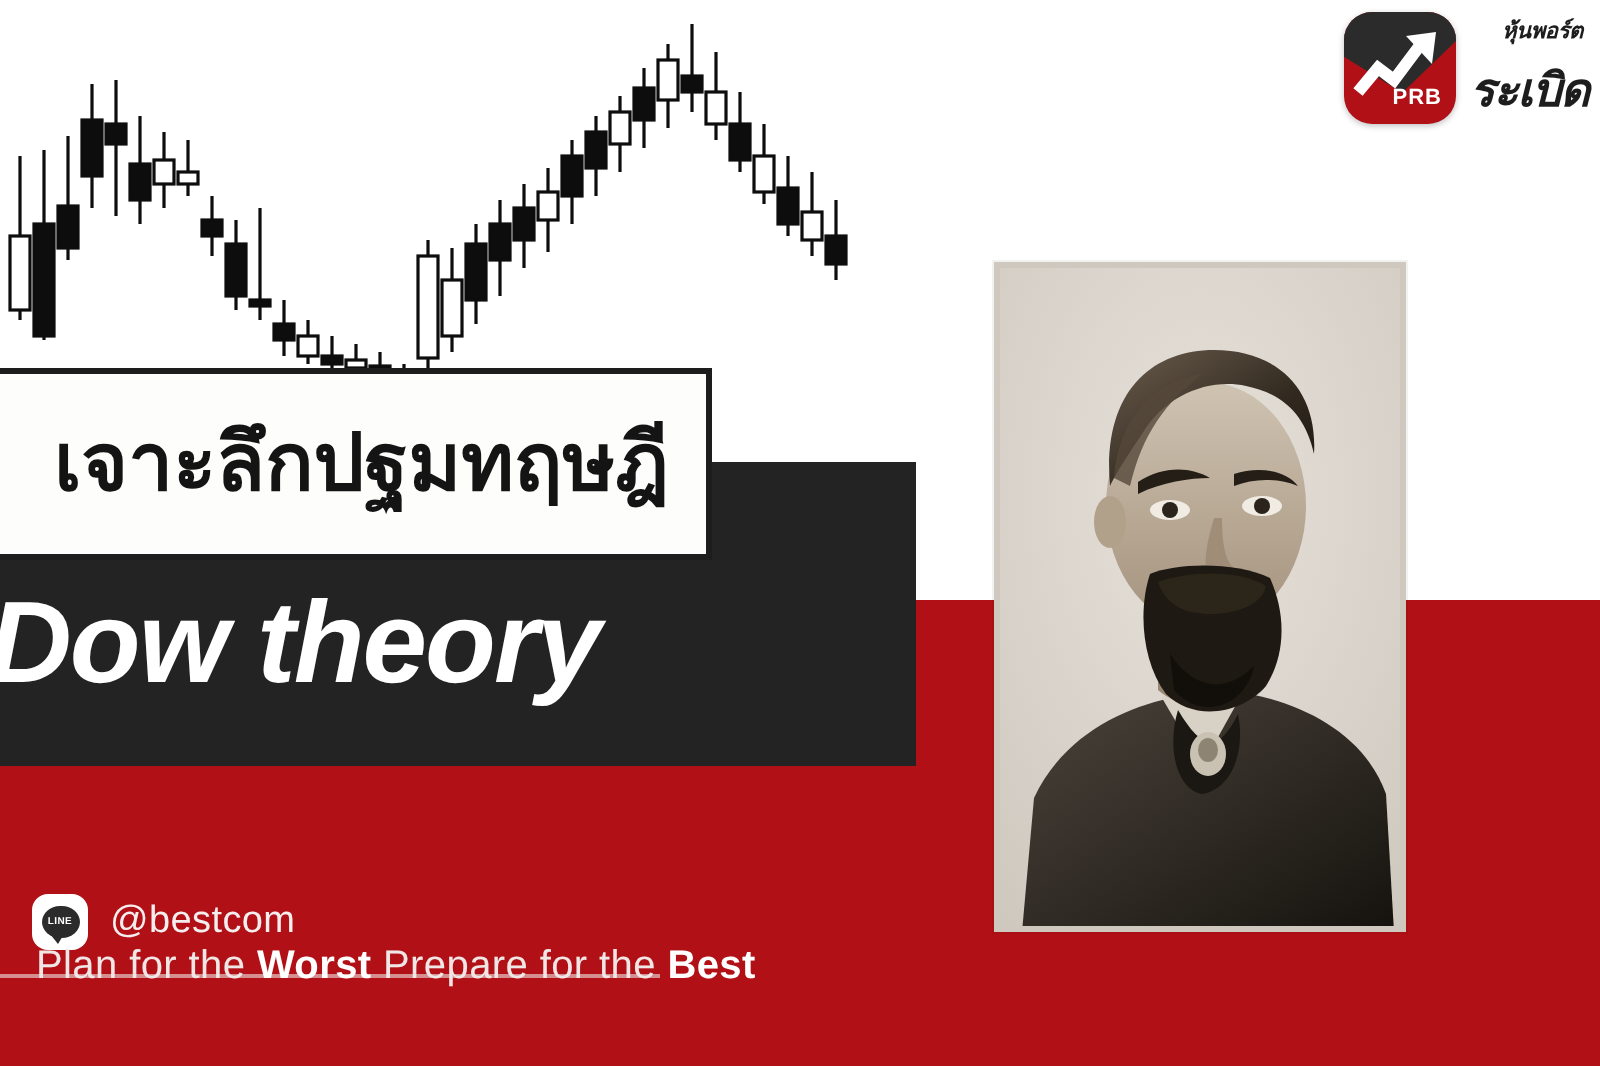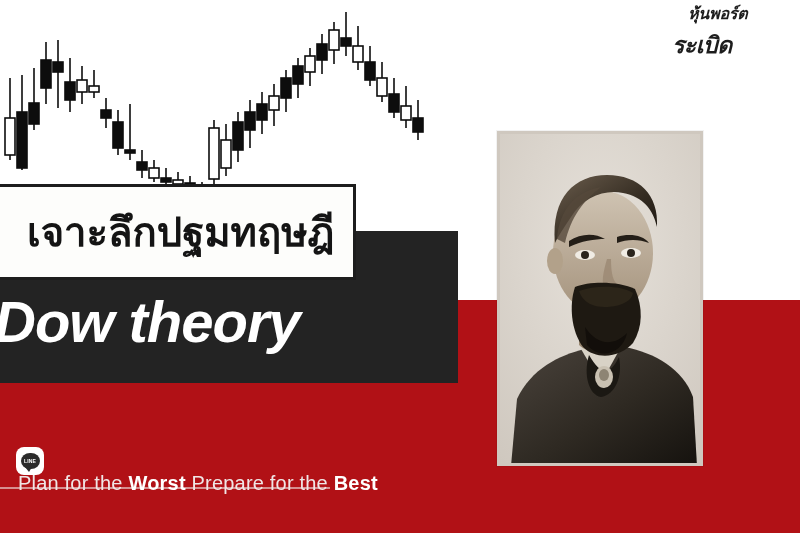--- a/index.html
+++ b/index.html
@@ -85,22 +85,22 @@
     background:#2b2b2b;
     clip-path:polygon(0 0,100% 0,100% 26%,52% 72%,0 40%);
   }
   #logo .mark svg{position:absolute;left:0;top:0;}
   #logo .mark .prb{
     position:absolute;right:7px;bottom:7px;
     color:#fff;font-size:11px;font-weight:700;letter-spacing:0.5px;
   }
   #logo .wordmark{display:flex;flex-direction:column;line-height:1;}
   #logo .wordmark .small{
-    font-size:16px;font-weight:700;color:#1d1d1d;font-style:italic;
-    letter-spacing:-0.2px;margin-left:16px;text-align:right;
+    font-size:11px;font-weight:700;color:#1d1d1d;font-style:italic;
+    letter-spacing:-0.2px;margin-left:16px;
   }
   #logo .wordmark .big{
     font-size:23px;font-weight:700;color:#1d1d1d;font-style:italic;
     letter-spacing:-0.5px;margin-top:12px;
   }
 
   
   #handle-row{
     position:absolute;left:16px;top:447px;
     display:flex;align-items:center;gap:11px;z-index:5;
@@ -288,32 +288,41 @@
 
   <div id="dark-block">
     <div class="en-title">Dow theory</div>
   </div>
 
   <div id="title-banner">
     <div class="thai-title">เจาะลึกปฐมทฤษฎี</div>
   </div>
 
   <div id="logo">
+    <div class="mark">
+      <div class="dark-half"></div>
+      <svg width="56" height="56" viewBox="0 0 56 56">
+        <polyline points="7,40 17,28 25,34 40,14" fill="none" stroke="#ffffff" stroke-width="6" stroke-linejoin="miter" stroke-linecap="butt"></polyline>
+        <polygon points="31,12 46,10 44,26" fill="#ffffff"></polygon>
+      </svg>
+      <div class="prb">PRB</div>
+    </div>
     <div class="wordmark">
       <div class="small">หุ้นพอร์ต</div>
       <div class="big">ระเบิด</div>
     </div>
   </div>
 
   <div id="handle-row">
     <div id="line-icon">
       <div class="bubble">
         <span class="txt">LINE</span>
       </div>
     </div>
+    <div class="handle">@bestcom</div>
   </div>
 
   <div id="divider"></div>
 
   <div id="tagline">
     <span>Plan for the </span><span class="b">Worst</span><span> Prepare for the </span><span class="b">Best</span>
   </div>
 
 </div>
 

